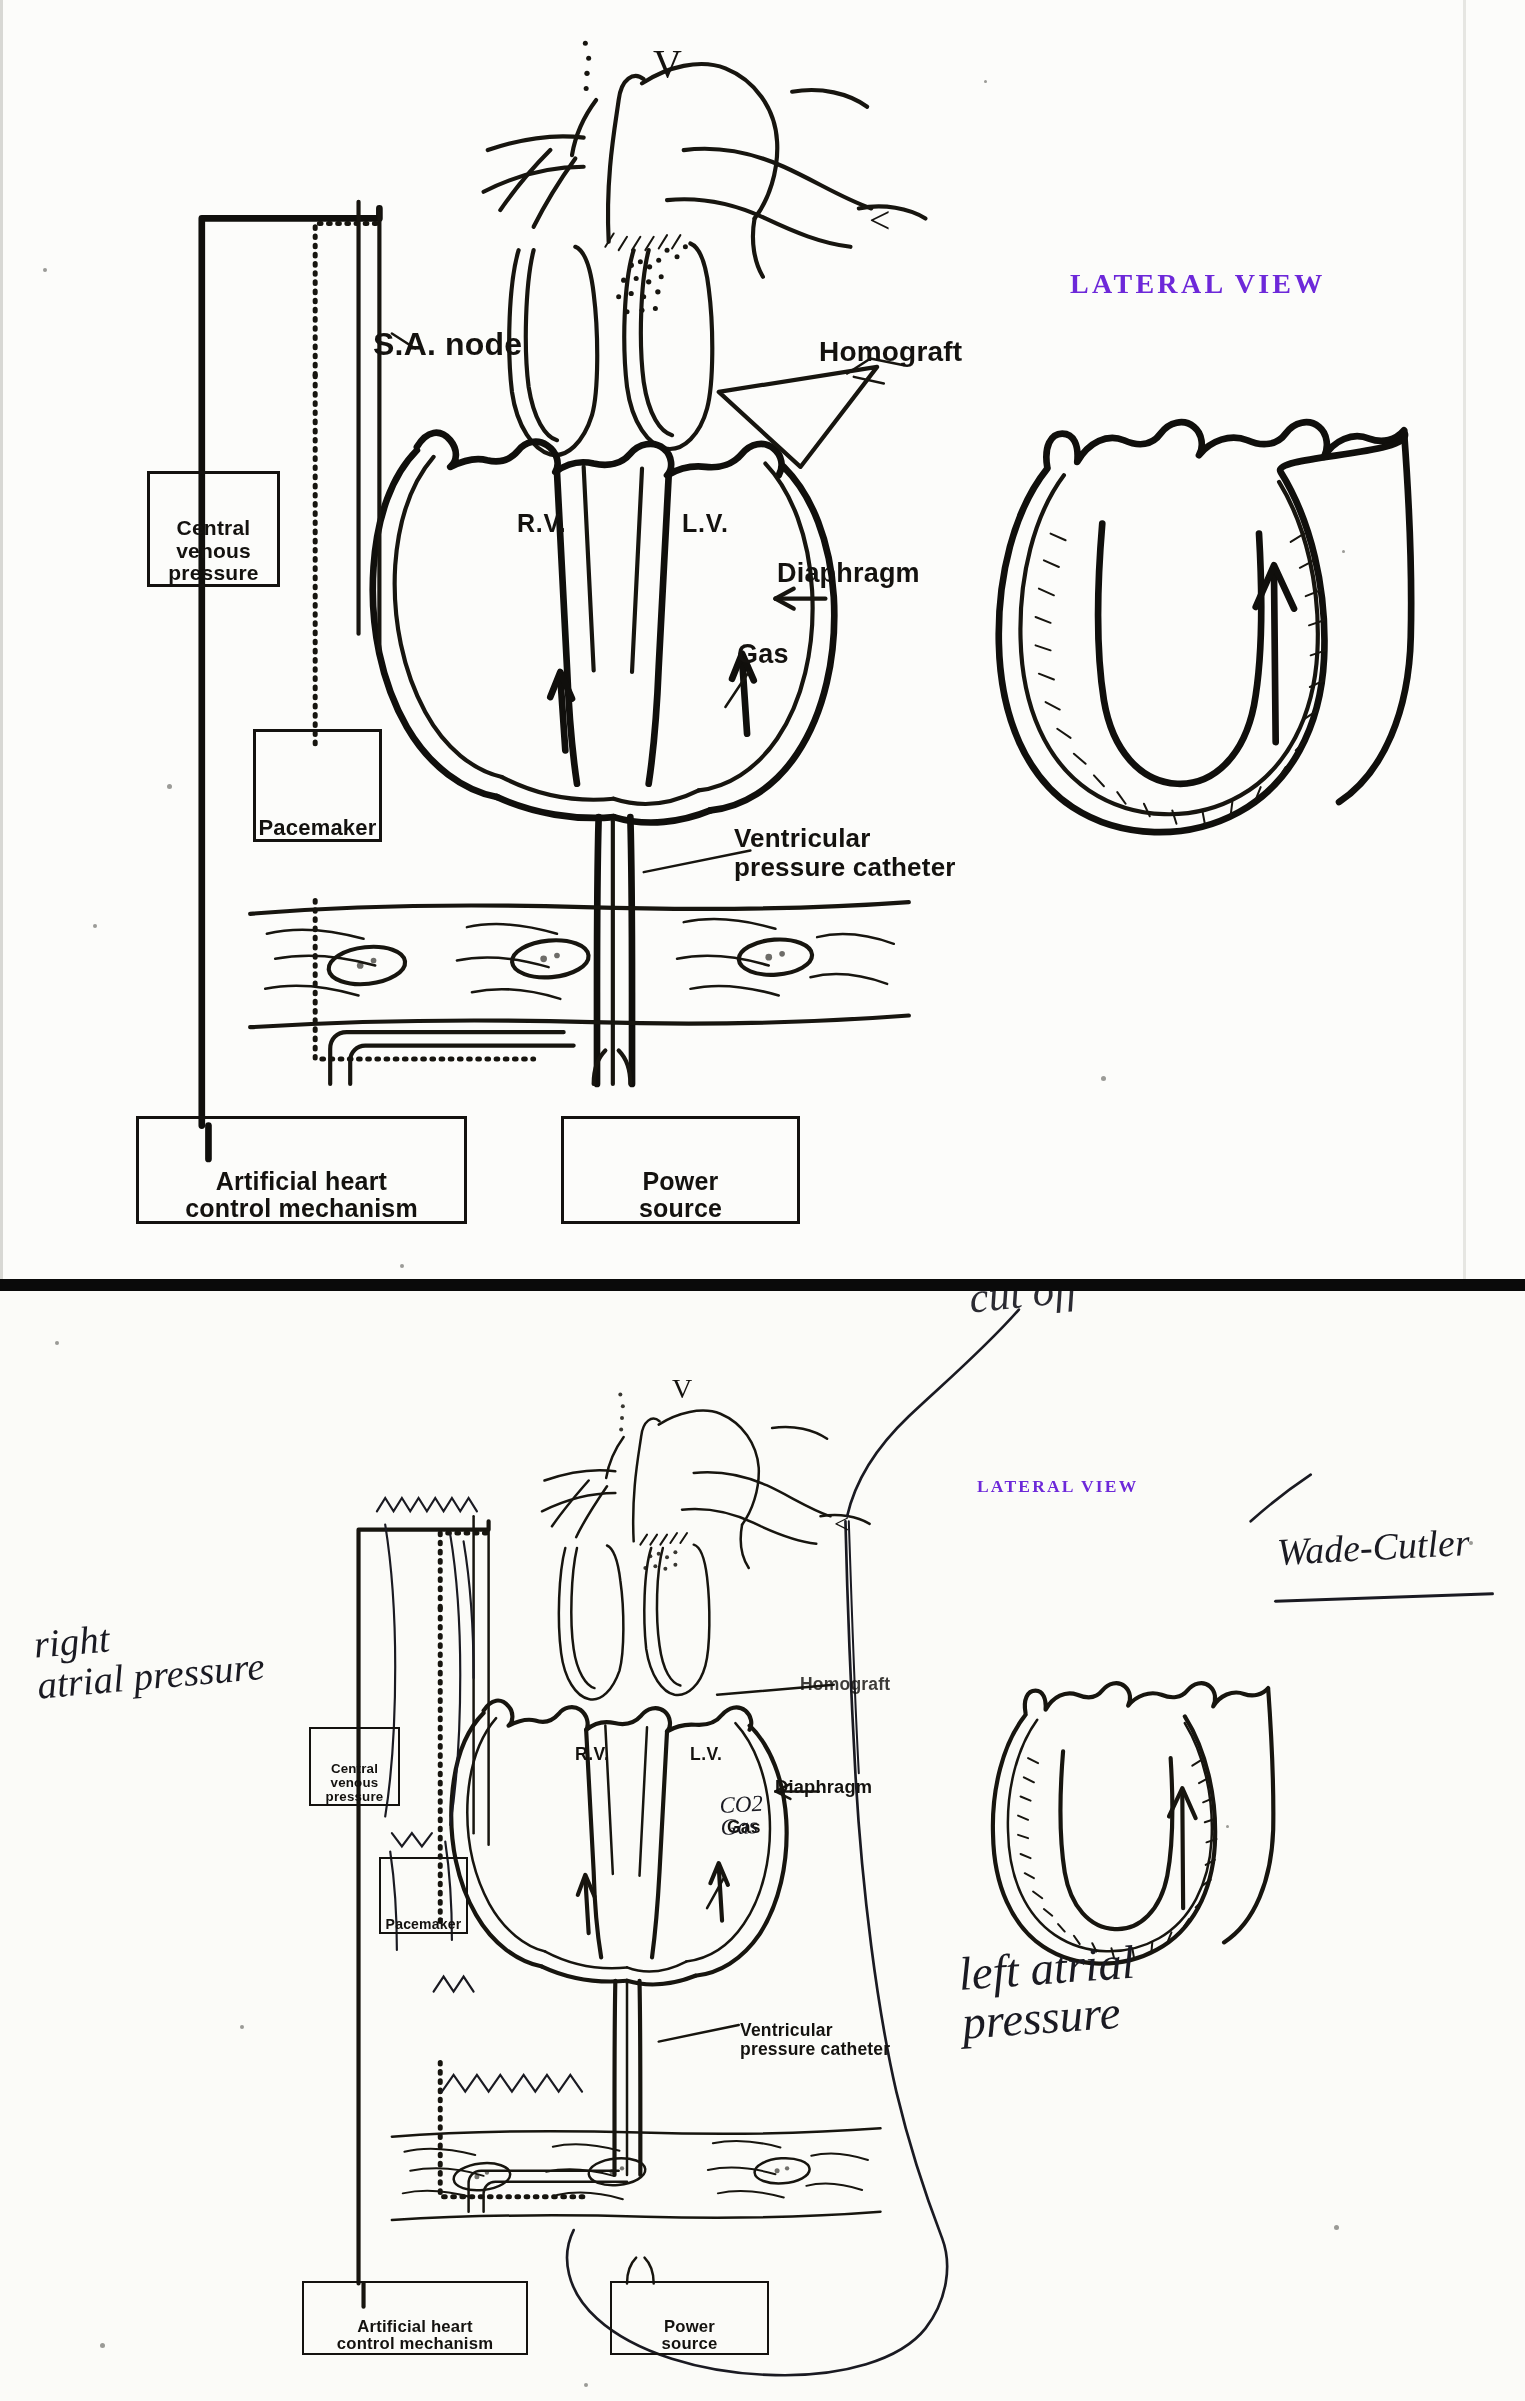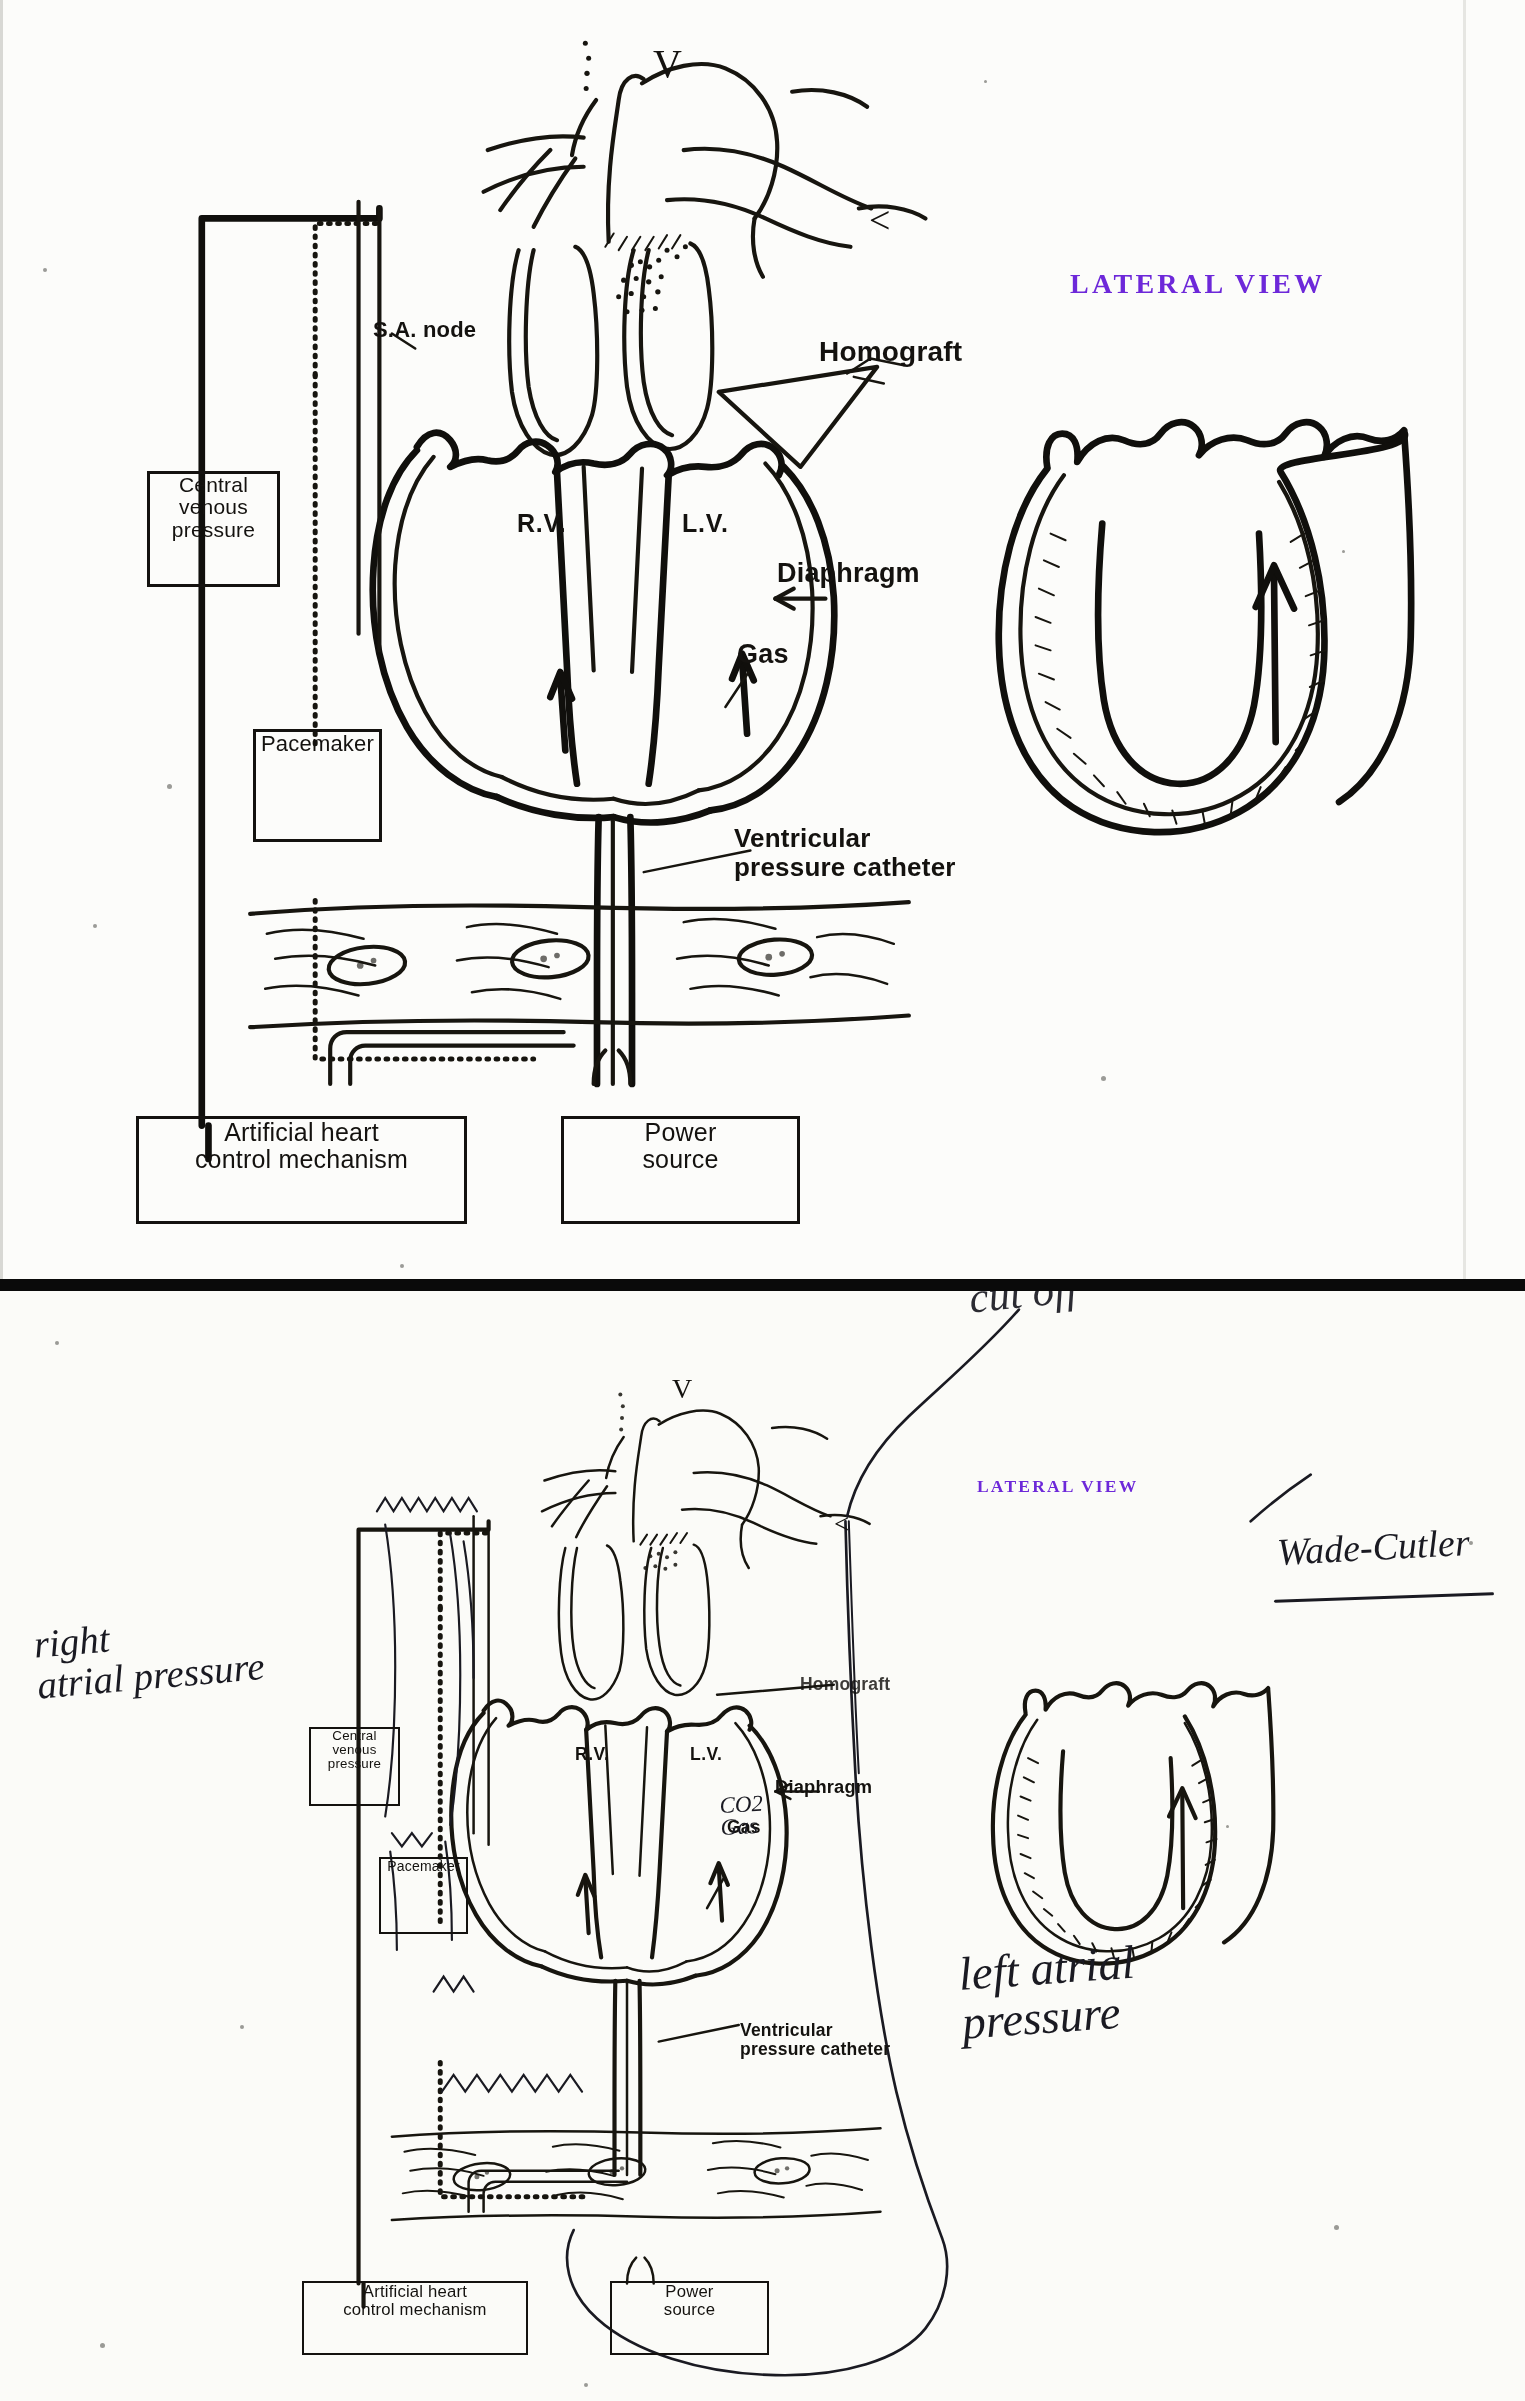--- a/index.html
+++ b/index.html
@@ -16,22 +16,22 @@
   svg{position:absolute;left:0;top:0;overflow:visible;}
   .ink-thin{fill:none;stroke:#17150f;stroke-width:3;stroke-linecap:round;stroke-linejoin:round;}
   .ink-med{fill:none;stroke:#17150f;stroke-width:5;stroke-linecap:round;stroke-linejoin:round;}
   .ink-hv{fill:none;stroke:#100f0c;stroke-width:8;stroke-linecap:round;stroke-linejoin:round;}
   .dashline{fill:none;stroke:#17150f;stroke-width:6;stroke-linecap:round;stroke-dasharray:2 9;}
   .hatch{fill:none;stroke:#17150f;stroke-width:2.4;stroke-linecap:round;}
   .solidfill{fill:#17150f;stroke:none;}
   .boxlabel{
     position:absolute;border:3.3px solid #14120f;background:transparent;
     font-family:"Liberation Sans", sans-serif;color:#14120f;
-    display:flex;align-items:flex-start;justify-content:center;text-align:center;
-    line-height:1.06;letter-spacing:0.2px;font-weight:400;
+    display:flex;align-items:flex-end;justify-content:center;text-align:center;
+    line-height:1.06;letter-spacing:0.2px;font-weight:700;
   }
   .leaderlabel{
     position:absolute;color:#14120f;font-weight:600;line-height:1.1;
     letter-spacing:0.2px;white-space:pre;
   }
   .viewtitle{
     position:absolute;font-family:"Liberation Serif", serif;font-weight:700;
     color:#6d28d9;letter-spacing:3.3px;
   }
   .handwrite{
@@ -241,21 +241,21 @@
   <div class="boxlabel" style="left:136px;top:1116px;width:325px;height:102px;font-size:25px;">
     <span style="white-space:pre-line;">Artificial heart
 control mechanism</span>
   </div>
 
   <div class="boxlabel" style="left:561px;top:1116px;width:233px;height:102px;font-size:25px;">
     <span style="white-space:pre-line;">Power
 source</span>
   </div>
 
-  <div class="leaderlabel" style="left:373px;top:318px;font-size:22px;">S.A. node</div>
+  <div class="leaderlabel" style="left:373px;top:327px;font-size:32px;">S.A. node</div>
 
   <div class="leaderlabel" style="left:819px;top:337px;font-size:28px;">Homograft</div>
 
   <div class="leaderlabel" style="left:517px;top:510px;font-size:25px;letter-spacing:0.8px;">R.V.</div>
 
   <div class="leaderlabel" style="left:682px;top:510px;font-size:25px;letter-spacing:0.8px;">L.V.</div>
 
   <div class="leaderlabel" style="left:777px;top:559px;font-size:27px;">Diaphragm</div>
 
   <div class="leaderlabel" style="left:737px;top:640px;font-size:27px;">Gas</div>

